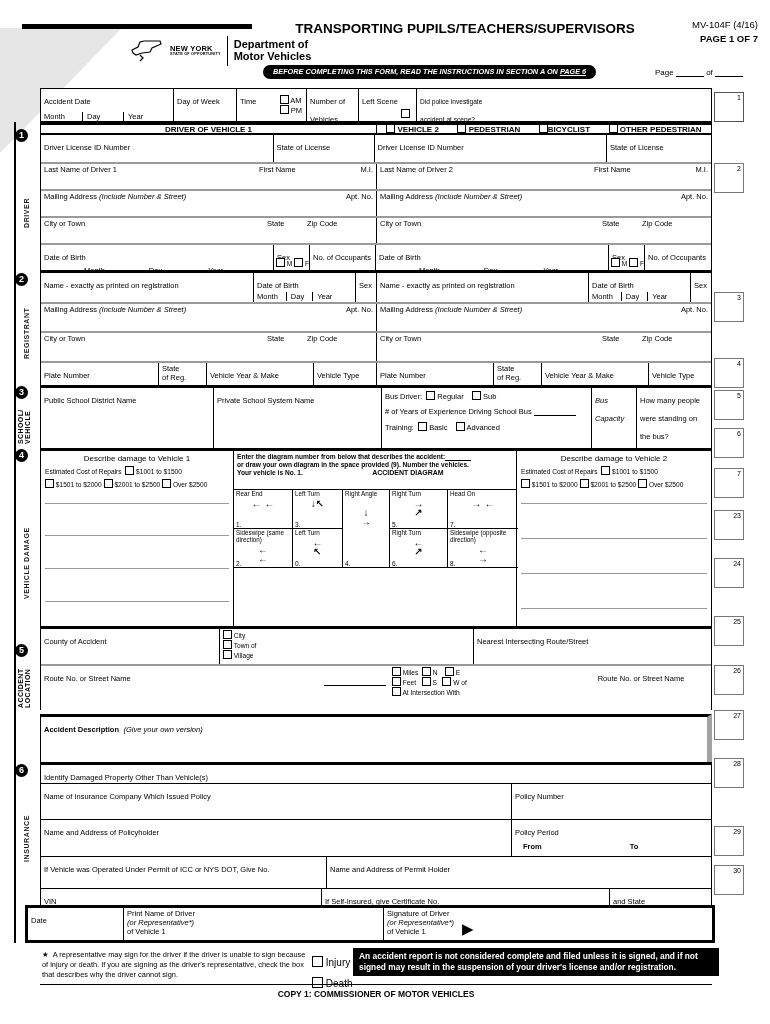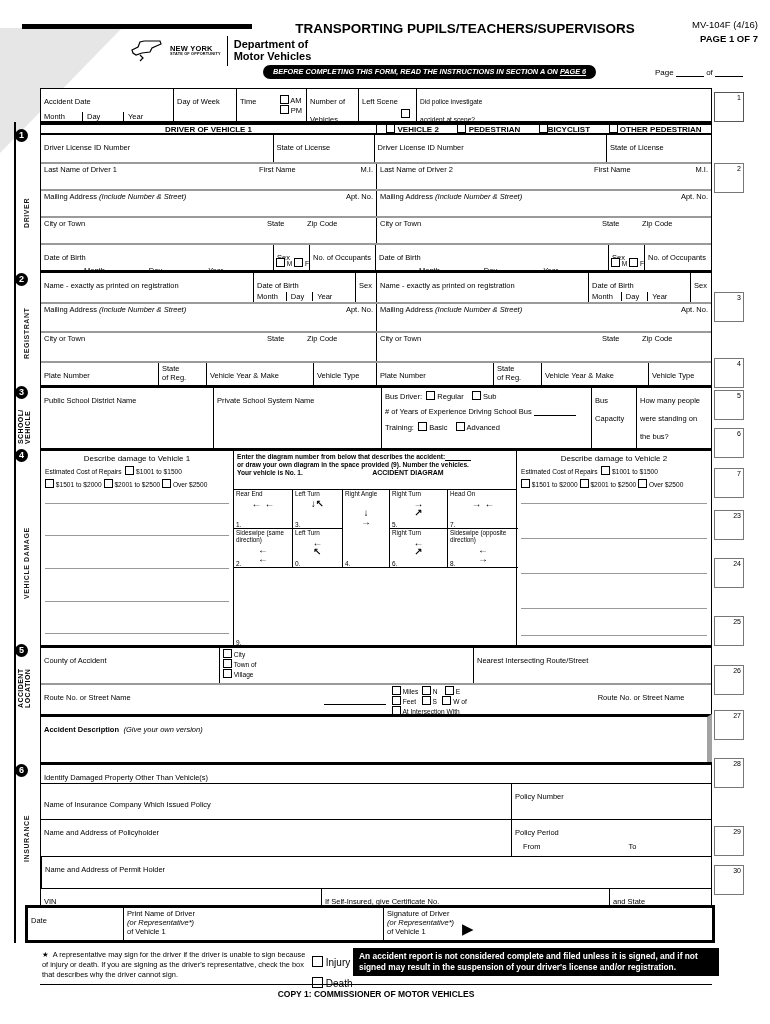--- a/index.html
+++ b/index.html
@@ -289,21 +289,21 @@
   </div>
 
   <div class="band tt row" style="top:385px;height:63px;border-left:1px solid #000;border-right:1px solid #000;">
     <div class="c" style="width:172px;"><span class="lbl">Public School District Name</span></div>
     <div class="c vl" style="width:168px;"><span class="lbl">Private School System Name</span></div>
     <div class="c vl" style="width:210px;">
       <div class="lbl" style="margin-top:2px;"><span>Bus Driver:</span>&nbsp;&nbsp;<span class="cb"></span> <span>Regular</span>&nbsp;&nbsp;&nbsp;&nbsp;<span class="cb"></span> <span>Sub</span></div>
       <div class="lbl" style="margin-top:6px;"><span># of Years of Experience Driving School Bus</span> <span class="bl" style="width:42px;"></span></div>
       <div class="lbl" style="margin-top:6px;"><span>Training:</span>&nbsp;&nbsp;<span class="cb"></span> <span>Basic</span>&nbsp;&nbsp;&nbsp;&nbsp;<span class="cb"></span> <span>Advanced</span></div>
     </div>
-    <div class="c vl" style="width:45px;"><span class="lbl">Bus Capacity</span></div>
+    <div class="c vl" style="width:45px;font-style:italic;"><span class="lbl">Bus Capacity</span></div>
     <div class="c vl" style="flex:1;"><span class="lbl">How many people were standing on the bus?</span></div>
   </div>
 
   <div class="band tt row" style="top:448px;height:197px;border-left:1px solid #000;border-right:1px solid #000;">
     <div class="c" style="width:192px;padding:0 4px;">
       <div class="dmg-title">Describe damage to Vehicle 1</div>
       <div class="lbs" style="margin-top:3px;"><span>Estimated Cost of Repairs</span>&nbsp;&nbsp;<span class="cb"></span> <span>$1001 to $1500</span></div>
       <div class="lbs" style="margin-top:3px;"><span class="cb"></span> <span>$1501 to $2000</span> <span class="cb"></span> <span>$2001 to $2500</span> <span class="cb"></span> <span>Over $2500</span></div>
       <div class="dmg-line" style="top:52px;"></div>
       <div class="dmg-line" style="top:84px;"></div>
@@ -382,21 +382,21 @@
       <div class="lbs" style="margin-top:3px;"><span>Estimated Cost of Repairs</span>&nbsp;&nbsp;<span class="cb"></span> <span>$1001 to $1500</span></div>
       <div class="lbs" style="margin-top:3px;"><span class="cb"></span> <span>$1501 to $2000</span> <span class="cb"></span> <span>$2001 to $2500</span> <span class="cb"></span> <span>Over $2500</span></div>
       <div class="dmg-line" style="top:52px;"></div>
       <div class="dmg-line" style="top:87px;"></div>
       <div class="dmg-line" style="top:122px;"></div>
       <div class="dmg-line" style="top:157px;"></div>
       <div class="dmg-line" style="top:184px;"></div>
     </div>
   </div>
 
-  <div class="band tt" style="top:645px;height:84px;border-left:1px solid #000;border-right:1px solid #000;">
+  <div class="band tt" style="top:626px;height:84px;border-left:1px solid #000;border-right:1px solid #000;">
     <div class="row" style="height:35px;">
       <div class="c" style="width:178px;"><span class="lbl">County of Accident</span></div>
       <div class="c vl" style="width:254px;">
         <div class="lbs"><span class="cb"></span> <span>City</span></div>
         <div class="lbs"><span class="cb"></span> <span>Town of</span></div>
         <div class="lbs"><span class="cb"></span> <span>Village</span></div>
       </div>
       <div class="c vl" style="flex:1;"><span class="lbl">Nearest Intersecting Route/Street</span></div>
     </div>
     <div class="row gt" style="height:34px;">
@@ -415,31 +415,32 @@
 
   <div class="band tt" style="top:714px;height:48px;border-left:1px solid #000;border-right:5px solid #a3a3a3;">
     <div class="c"><span class="lbl b">Accident Description</span> <span class="lbl it">(Give your own version)</span></div>
   </div>
 
   <div class="band tt" style="top:762px;height:143px;border-left:1px solid #000;border-right:1px solid #000;">
     <div class="row" style="height:18px;">
       <div class="c" style="flex:1;"><span class="lbl">Identify Damaged Property Other Than Vehicle(s)</span></div>
     </div>
     <div class="row kt" style="height:36px;">
-      <div class="c" style="width:470px;margin-top:8px;"><span class="lbl">Name of Insurance Company Which Issued Policy</span></div>
+      <div class="c" style="width:470px;"><span class="lbl">Name of Insurance Company Which Issued Policy</span></div>
       <div class="c vl" style="flex:1;"><span class="lbl">Policy Number</span></div>
     </div>
     <div class="row kt" style="height:37px;">
       <div class="c" style="width:470px;"><span class="lbl">Name and Address of Policyholder</span></div>
       <div class="c vl" style="flex:1;">
         <span class="lbl">Policy Period</span>
-        <div class="lbl" style="margin-top:3px;"><span style="margin-left:8px;">From</span><span style="margin-left:88px;">To</span></div>
+        <div class="lbl" style="margin-top:3px;font-weight:bold;"><span style="margin-left:8px;">From</span><span style="margin-left:88px;">To</span></div>
       </div>
     </div>
     <div class="row kt" style="height:32px;">
+      <div class="c" style="width:285px;"><span class="lbl">If Vehicle was Operated Under Permit of ICC or NYS DOT, Give No.</span></div>
       <div class="c vl" style="flex:1;"><span class="lbl">Name and Address of Permit Holder</span></div>
     </div>
     <div class="row kt" style="height:20px;">
       <div class="c" style="width:280px;"><span class="lbl">VIN</span></div>
       <div class="c vl" style="width:288px;"><span class="lbl">If Self-Insured, give Certificate No.</span></div>
       <div class="c vl" style="flex:1;"><span class="lbl">and State</span></div>
     </div>
   </div>
 
   <div class="sig">

